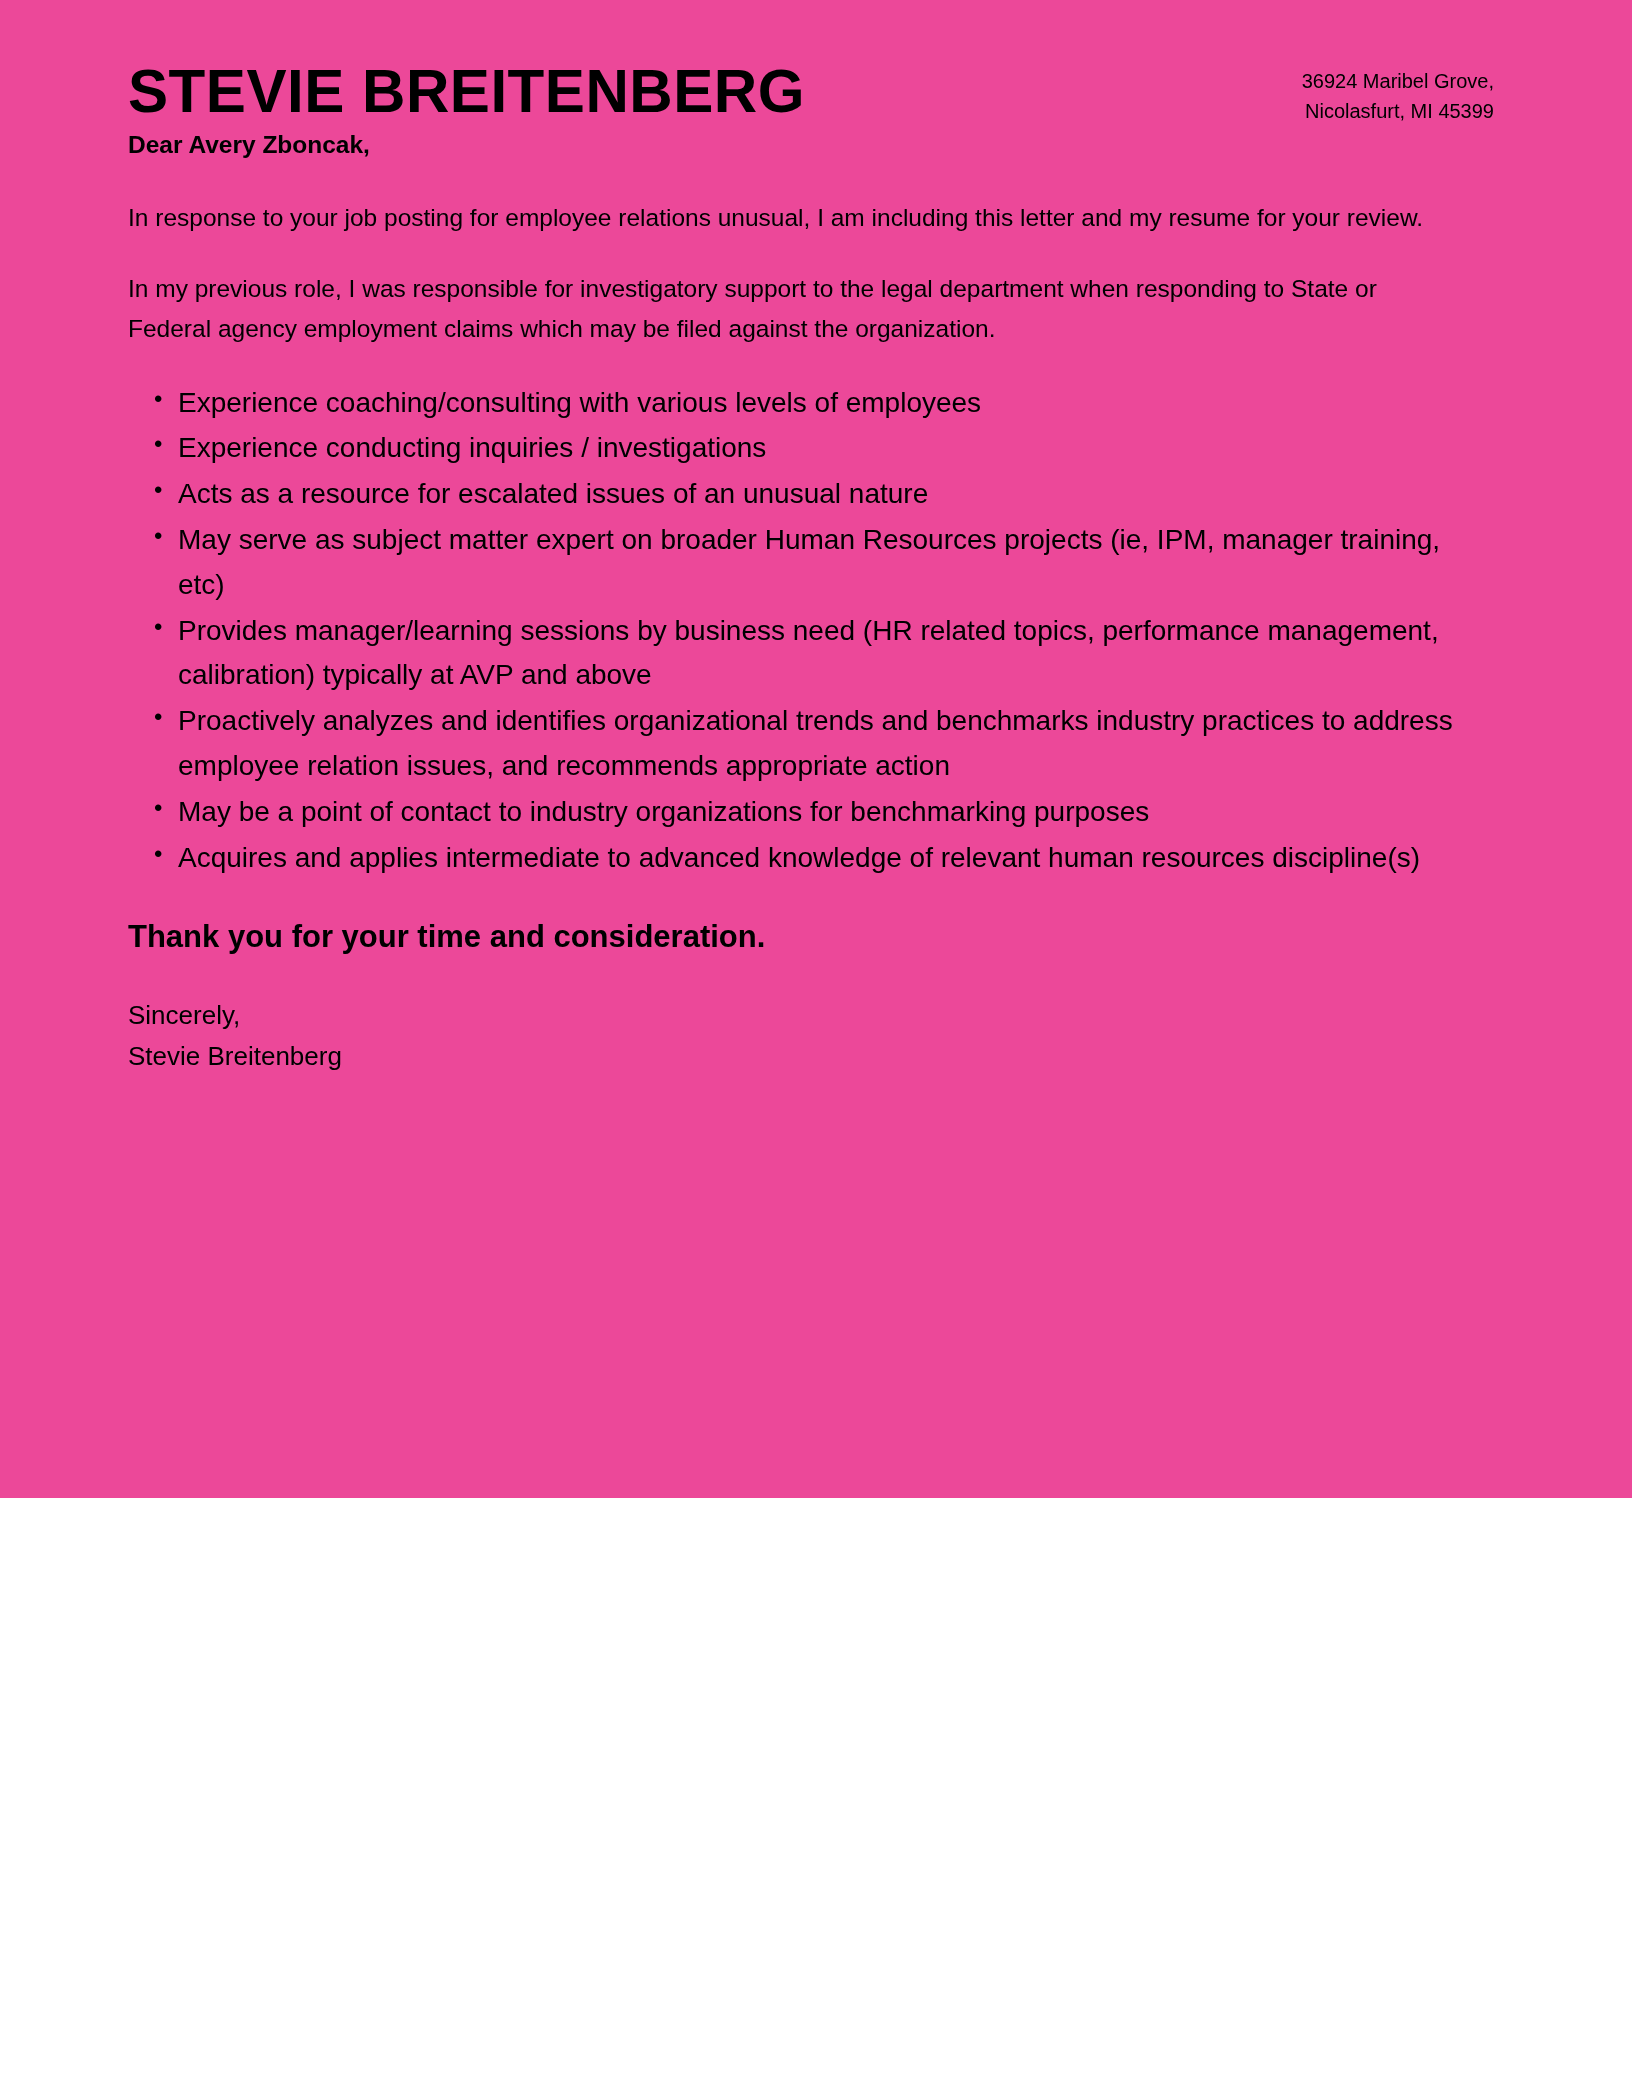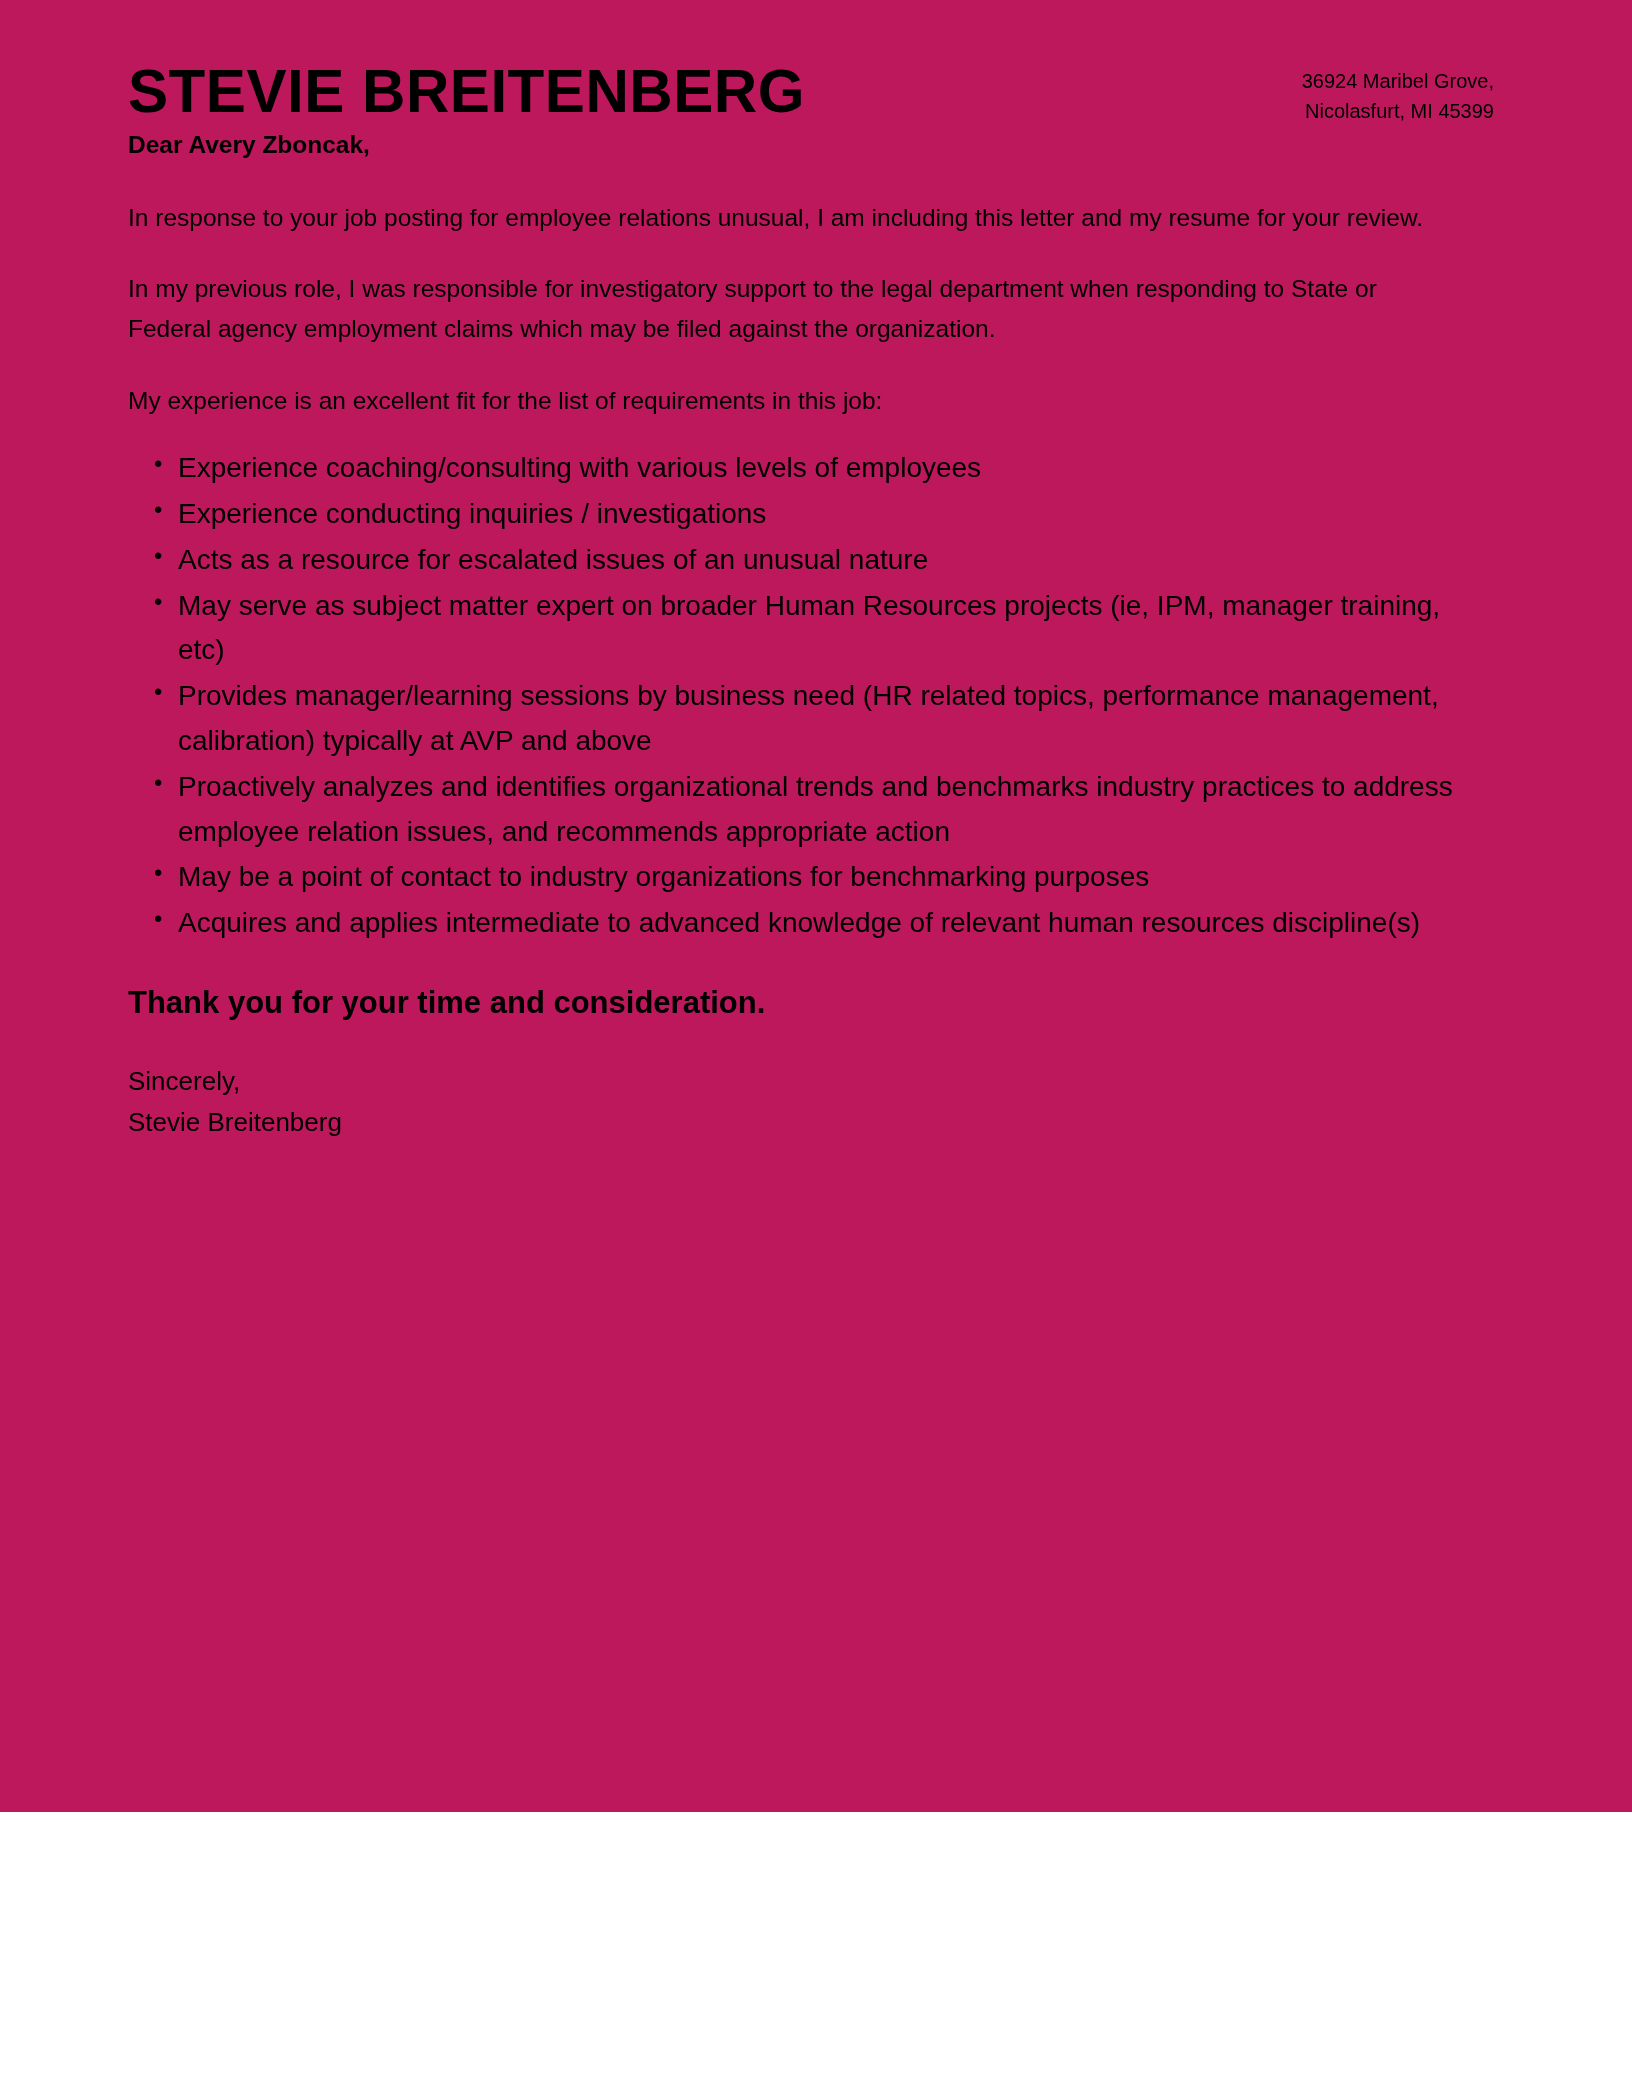--- a/index.html
+++ b/index.html
@@ -10,22 +10,22 @@
 
   body {
     font-family: "Liberation Sans", sans-serif;
     color: #000000;
     -webkit-font-smoothing: antialiased;
   }
 
   .page {
     position: relative;
     width: 1632px;
-    height: 1812px;
-    background: #be185d;
+    height: 1498px;
+    background: #ec4899;
     box-sizing: border-box;
     overflow: hidden;
   }
 
   
   .letter-header {
     display: flex;
     align-items: flex-start;
     justify-content: space-between;
     padding: 52px 138px 0 128px;
@@ -145,21 +145,20 @@
   </div>
 
   <div class="letter-body">
 
     <p class="salutation">Dear Avery Zboncak,</p>
 
     <p class="body-paragraph">In response to your job posting for employee relations unusual, I am including this letter and my resume for your review.</p>
 
     <p class="body-paragraph">In my previous role, I was responsible for investigatory support to the legal department when responding to State or Federal agency employment claims which may be filed against the organization.</p>
 
-    <p class="body-paragraph requirements-intro">My experience is an excellent fit for the list of requirements in this job:</p>
 
     <ul class="requirements-list">
       <li class="requirement-item">Experience coaching/consulting with various levels of employees</li>
       <li class="requirement-item">Experience conducting inquiries / investigations</li>
       <li class="requirement-item">Acts as a resource for escalated issues of an unusual nature</li>
       <li class="requirement-item">May serve as subject matter expert on broader Human Resources projects (ie, IPM, manager training, etc)</li>
       <li class="requirement-item">Provides manager/learning sessions by business need (HR related topics, performance management, calibration) typically at AVP and above</li>
       <li class="requirement-item">Proactively analyzes and identifies organizational trends and benchmarks industry practices to address employee relation issues, and recommends appropriate action</li>
       <li class="requirement-item">May be a point of contact to industry organizations for benchmarking purposes</li>
       <li class="requirement-item">Acquires and applies intermediate to advanced knowledge of relevant human resources discipline(s)</li>

